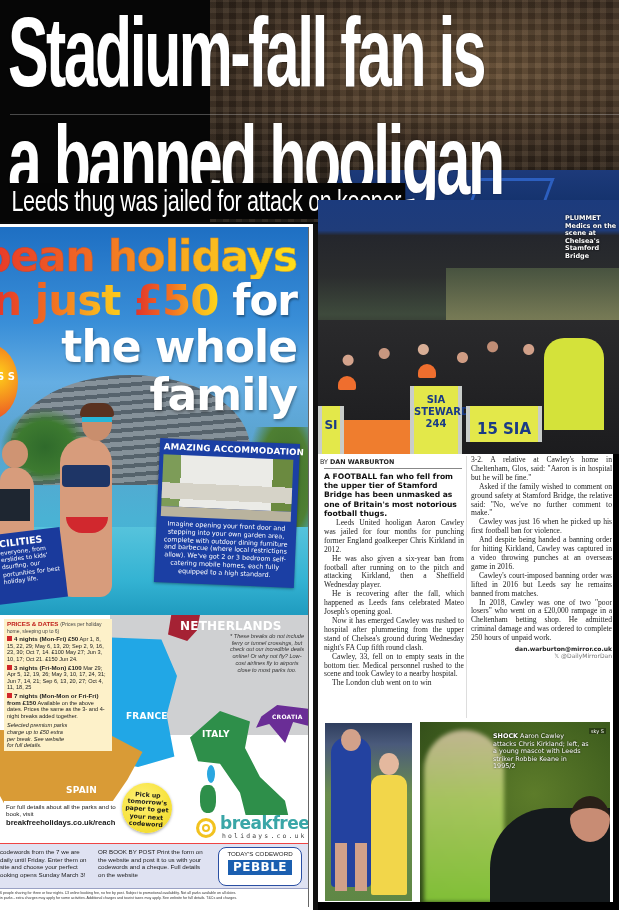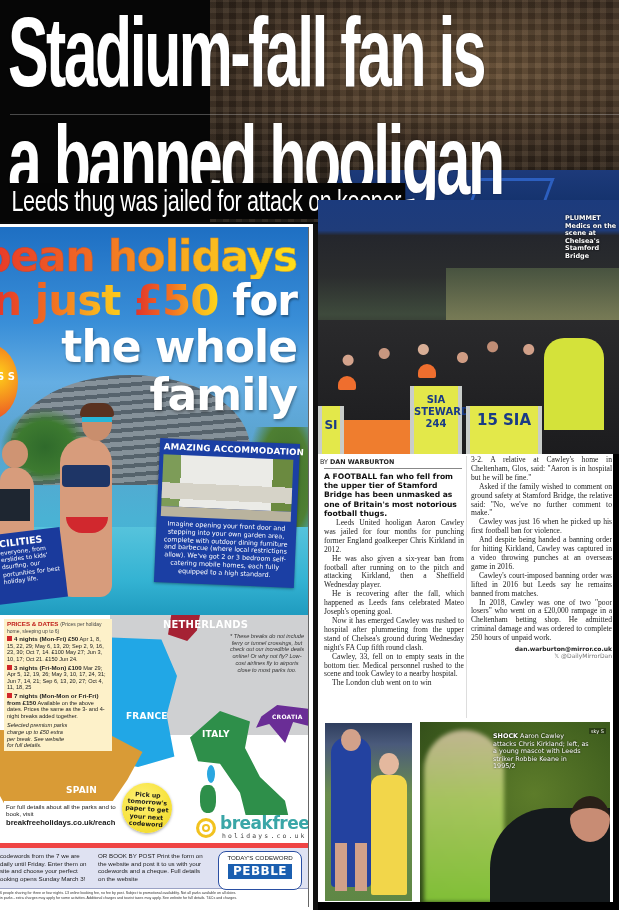--- a/index.html
+++ b/index.html
@@ -68,21 +68,21 @@
       radial-gradient(circle at 70% 22%, #d1a089 0 5px, transparent 6px),
       radial-gradient(circle at 85% 26%, #c99a82 0 5px, transparent 6px),
       linear-gradient(180deg, #2a2a2c 0%, #1c1c1e 100%);
   }
   .vest {
     position: absolute; background: #e3e84a; color: #1a3b86;
     font-weight: 700; text-align: center; font-family: "DejaVu Sans", sans-serif;
     border-left: 4px solid #c9cdc9; border-right: 4px solid #c9cdc9;
   }
   .vest.v1 { left: 92px; top: 186px; width: 52px; height: 68px; font-size: 10px; line-height: 12px; padding-top: 8px; }
-  .vest.v2 { left: 148px; top: 206px; width: 76px; height: 48px; font-size: 15px; line-height: 16px; padding-top: 6px; }
+  .vest.v2 { left: 148px; top: 206px; width: 76px; height: 36px; font-size: 15px; line-height: 16px; padding-top: 15px; }
   .vest.v3 { left: 0px; top: 206px; width: 26px; height: 48px; font-size: 12px; padding-top: 12px; }
   .orange-jacket { position: absolute; left: 12px; top: 220px; width: 92px; height: 34px; background: #ef7d2e; }
   .hi-vis { position: absolute; left: 226px; top: 138px; width: 60px; height: 92px; background: #d4e23a; border-radius: 20px 20px 0 0; }
   .helmet { position: absolute; width: 18px; height: 14px; border-radius: 9px 9px 2px 2px; background: #ef6e2e; }
   .cap-caption {
     position: absolute; left: 565px; top: 215px; width: 54px;
     color: #fff; font-family: "DejaVu Sans", sans-serif; font-size: 6.5px; line-height: 7.6px; font-weight: 700;
     text-shadow: 0 0 2px #000;
   }
   .cap-caption .kicker { font-weight: 700; display: block; }
@@ -228,21 +228,21 @@
     position: absolute; left: 0; top: 3px; width: 20px; height: 20px; border-radius: 50%;
     border: 3px solid #f2c21f; box-shadow: inset 0 0 0 3px #fff, inset 0 0 0 5px #f2c21f;
   }
   .brand .name { position: absolute; left: 24px; top: -1px; font-family: "DejaVu Sans", sans-serif; font-size: 17px; line-height: 18px; color: #3aa6a7; font-weight: 700; letter-spacing: -0.5px; }
   .brand .name .free { color: #3aa6a7; }
   .brand .dom { position: absolute; left: 26px; top: 17px; font-family: "DejaVu Sans Mono", monospace; font-size: 6.4px; letter-spacing: 2.2px; color: #444; }
 
   
   .codeword-bar {
     position: absolute; left: 0; top: 616px; width: 309px; height: 46px;
-    background: #dfe2f2; border-top: 5px solid #ef4444; border-bottom: 1px solid #9aa1c4;
+    background: #dfe2f2; border-top: 1px solid #ef4444; border-bottom: 1px solid #9aa1c4;
     font-family: "Liberation Sans", sans-serif; font-size: 6.2px; line-height: 7.6px; color: #1a1a1a;
   }
   .codeword-bar .c1 { position: absolute; left: 0; top: 4px; width: 90px; }
   .codeword-bar .c2 { position: absolute; left: 98px; top: 4px; width: 110px; }
   .codeword-box {
     position: absolute; left: 218px; top: 3px; width: 84px; height: 39px; background: #fff;
     border: 1px solid #2a4fa3; border-radius: 8px; text-align: center;
   }
   .codeword-box .lbl { display: block; font-size: 6.2px; line-height: 6.8px; margin-top: 3px; color: #222; }
   .codeword-box .word {
@@ -377,21 +377,21 @@
       <div class="sea"></div>
       <div class="land-grey"></div>
       <div class="france"></div>
       <div class="spain"></div>
       <div class="italy"></div>
       <div class="croatia"></div>
       <div class="nl"></div>
       <div class="corsica"></div>
       <div class="sardinia"></div>
 
-      <span class="map-label" style="left:163px;top:4px;font-size:10px;">NETHERLANDS</span>
+      <span class="map-label" style="left:180px;top:4px;font-size:12px;">NETHERLANDS</span>
       <span class="map-label" style="left:126px;top:96px;">FRANCE</span>
       <span class="map-label" style="left:66px;top:170px;">SPAIN</span>
       <span class="map-label" style="left:202px;top:114px;">ITALY</span>
       <span class="map-label" style="left:272px;top:98px;font-size:6px;">CROATIA</span>
 
       <div class="prices">
         <div class="ph"><span>PRICES &amp; DATES</span> <small>(Prices per holiday home, sleeping up to 6)</small></div>
         <div class="item"><span class="sq"></span><b>4 nights (Mon-Fri) £50</b> <span>Apr 1, 8, 15, 22, 29; May 6, 13, 20; Sep 2, 9, 16, 23, 30; Oct 7, 14. £100 May 27; Jun 3, 10, 17; Oct 21. £150 Jun 24.</span></div>
         <div class="item"><span class="sq"></span><b>3 nights (Fri-Mon) £100</b> <span>Mar 29; Apr 5, 12, 19, 26; May 3, 10, 17, 24, 31; Jun 7, 14, 21; Sep 6, 13, 20, 27; Oct 4, 11, 18, 25</span></div>
         <div class="item"><span class="sq"></span><b>7 nights (Mon-Mon or Fri-Fri) from £150</b> <span>Available on the above dates. Prices the same as the 3- and 4-night breaks added together.</span></div>

